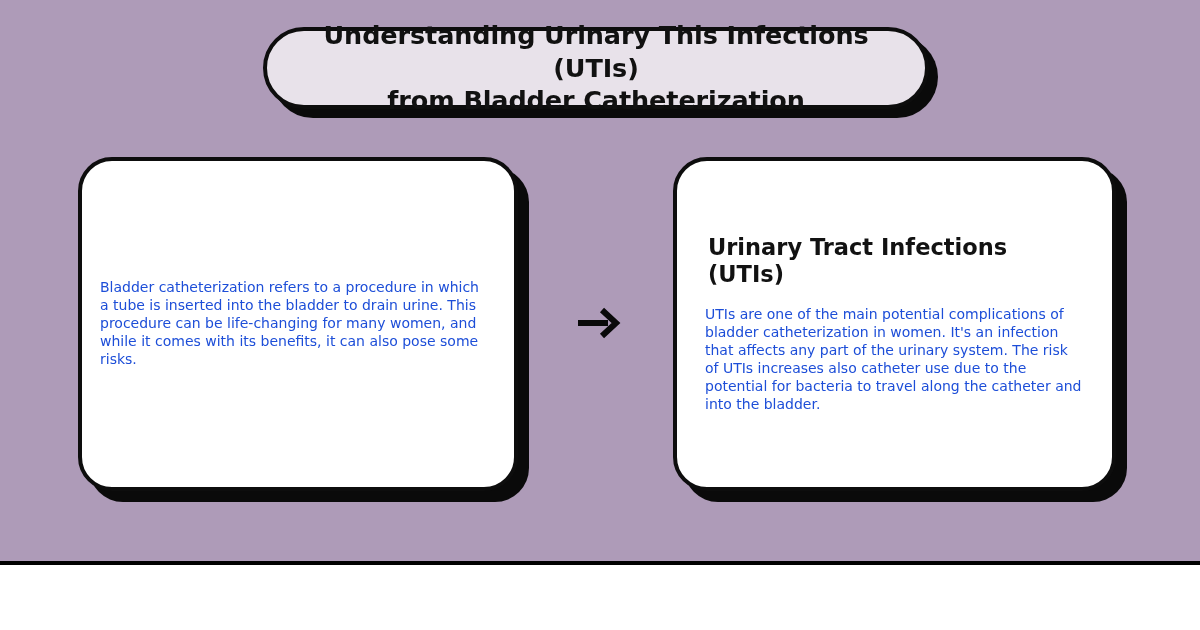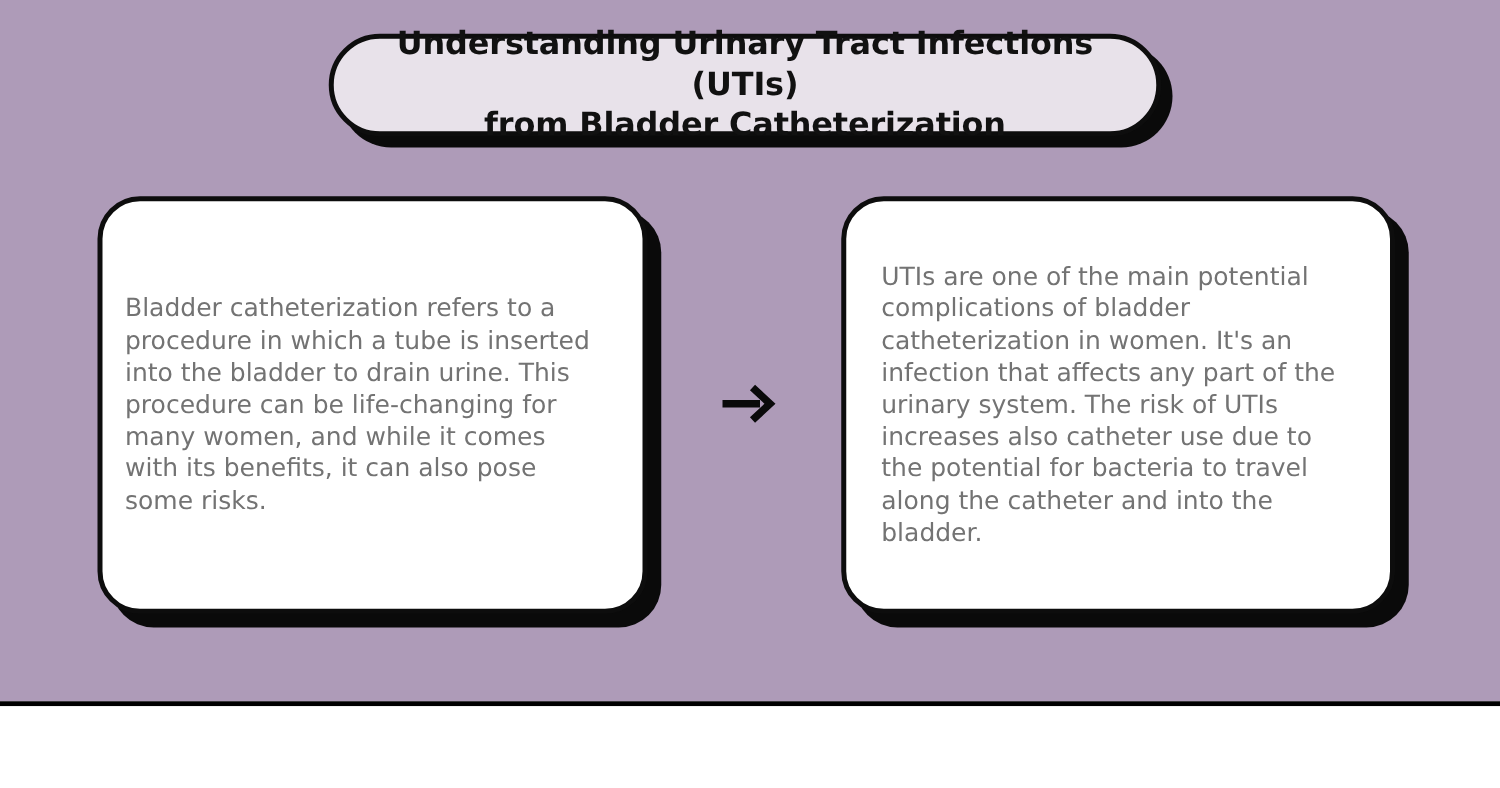--- a/index.html
+++ b/index.html
@@ -107,22 +107,22 @@
     font-size: 22.5px;
     font-weight: bold;
     color: #121212;
     margin: 0 0 18px 0;
     line-height: 1.2;
   }
   .card-left .card-heading { margin-left: 0px; }
   .card-right .card-heading { margin-left: 3px; }
 
   .card-body {
-    font-size: 20px;
-    color: #737373;
+    font-size: 14px;
+    color: #1d4ed8;
     line-height: 1.28;
     margin: 0;
   }
 
   
   .arrow-connector {
     position: absolute;
     left: 570px;
     top: 298px;
     width: 60px;
@@ -134,37 +134,38 @@
   .arrow-connector svg { display: block; }
 </style>
 </head>
 <body>
 
 <div id="infographic">
 
   <div class="canvas-area">
 
     <div class="title-pill">
-      <div class="title-text">Understanding Urinary Tract Infections (UTIs)
+      <div class="title-text">Understanding Urinary This Infections (UTIs)
 from Bladder Catheterization</div>
     </div>
 
     <div class="card card-left">
       <p class="card-body">Bladder catheterization refers to a procedure in which a tube is inserted into the bladder to drain urine. This procedure can be life-changing for many women, and while it comes with its benefits, it can also pose some risks.</p>
     </div>
 
     <div class="arrow-connector">
       <span>
         <svg width="48" height="40" viewBox="0 0 48 40" aria-hidden="true">
           <path d="M2 20 H32 M26 7 L40 20 L26 33" fill="none" stroke="#0a0a0a" stroke-width="6" stroke-linecap="butt" stroke-linejoin="miter"></path>
         </svg>
       </span>
     </div>
 
     <div class="card card-right">
+      <h2 class="card-heading">Urinary Tract Infections (UTIs)</h2>
       <p class="card-body">UTIs are one of the main potential complications of bladder catheterization in women. It's an infection that affects any part of the urinary system. The risk of UTIs increases also catheter use due to the potential for bacteria to travel along the catheter and into the bladder.</p>
     </div>
 
   </div>
 
   <div class="divider-line"></div>
 
   <div class="footer-area">
     
   </div>

